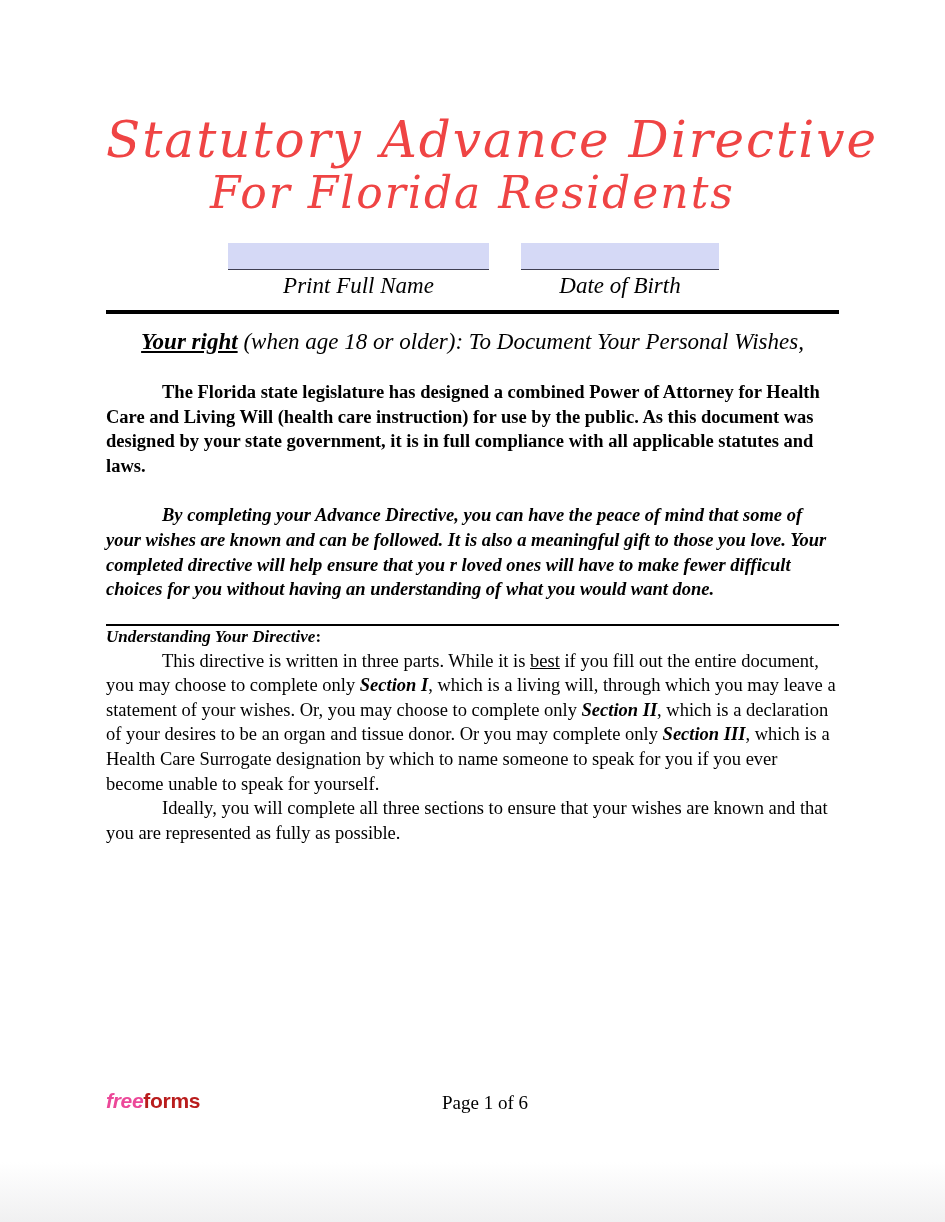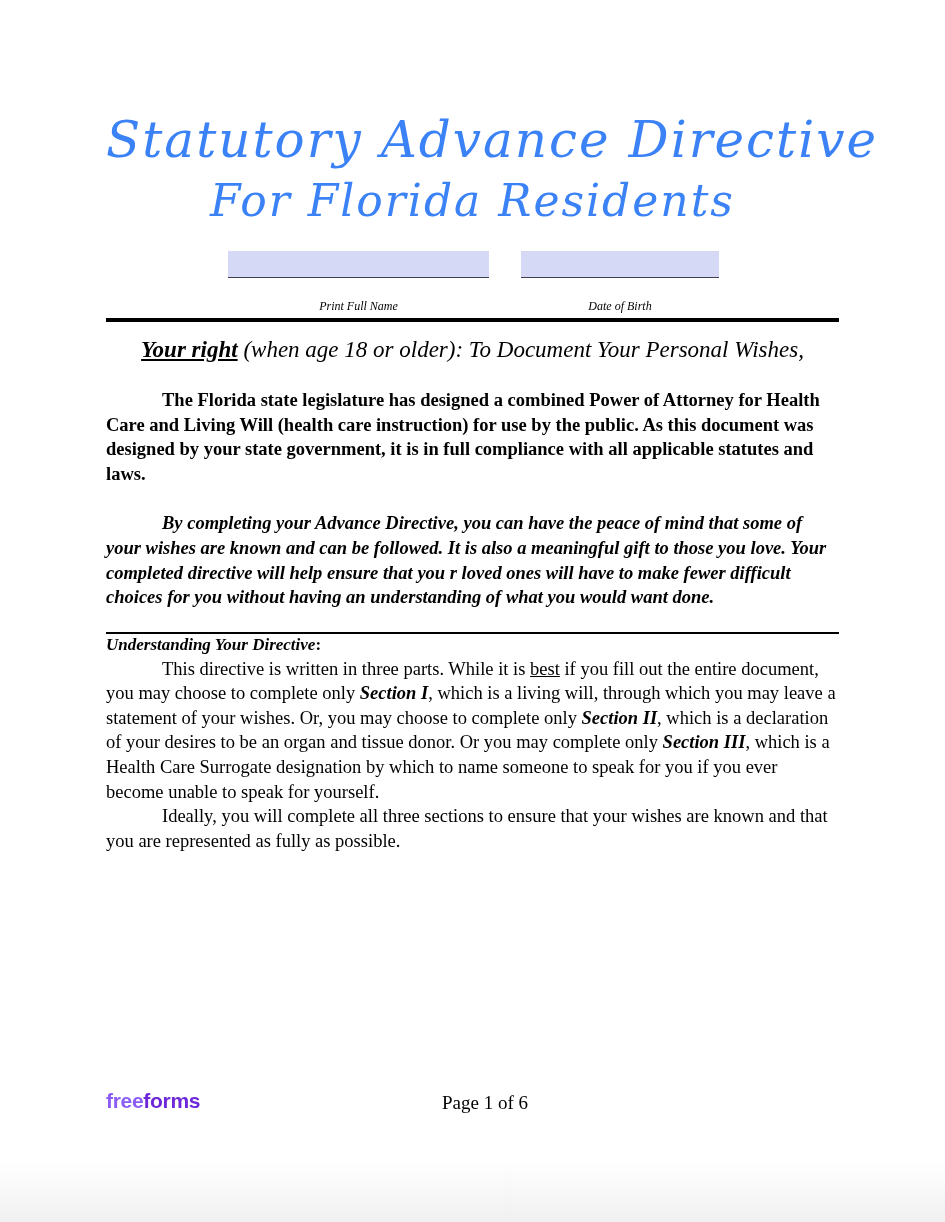--- a/index.html
+++ b/index.html
@@ -45,33 +45,32 @@
 
   
   .title-block {
     padding-top: 112px;
     text-align: center;
   }
   .title-line {
     font-family: "DejaVu Serif", "Liberation Serif", serif;
     font-style: italic;
     font-weight: 400;
-    color: #3b82f6;
+    color: #ef4444;
     white-space: nowrap;
   }
   .title-line-1 {
     font-size: 50px;
     letter-spacing: 2px;
     line-height: 1.12;
   }
   .title-line-2 {
     font-size: 44px;
     letter-spacing: 2px;
     line-height: 1.15;
-    margin-top: 8px;
   }
 
   
   .fields-row {
     position: relative;
     height: 58px;
     margin-top: 24px;
   }
   .field {
     position: absolute;
@@ -79,23 +78,23 @@
   }
   .field-box {
     height: 27px;
     background: #d5d9f6;
     border-bottom: 1.5px solid #3f3f52;
     box-sizing: border-box;
   }
   .field-caption {
     text-align: center;
     font-style: italic;
-    font-size: 12px;
+    font-size: 23px;
     line-height: 1.35;
-    padding-top: 20px;
+    padding-top: 0;
     white-space: nowrap;
   }
   .field-name { left: 122px; width: 261px; }
   .field-dob  { left: 415px; width: 198px; }
 
   
   .rule-thick {
     height: 4px;
     background: #000;
     margin-top: 9px;
@@ -158,22 +157,22 @@
   .logo {
     position: absolute;
     left: 0;
     top: 0;
     font-family: "Liberation Sans", "DejaVu Sans", sans-serif;
     font-size: 21px;
     letter-spacing: -0.3px;
     line-height: 1;
     white-space: nowrap;
   }
-  .logo-free { color: #8b5cf6; font-weight: 700; }
-  .logo-forms { color: #6d28d9; font-weight: 700; }
+  .logo-free { color: #ec4899; font-weight: 700; font-style: italic; }
+  .logo-forms { color: #b91c1c; font-weight: 700; }
   .page-number {
     position: absolute;
     left: 336px;
     top: 2px;
     font-size: 19px;
     white-space: nowrap;
   }
 </style>
 </head>
 <body>

